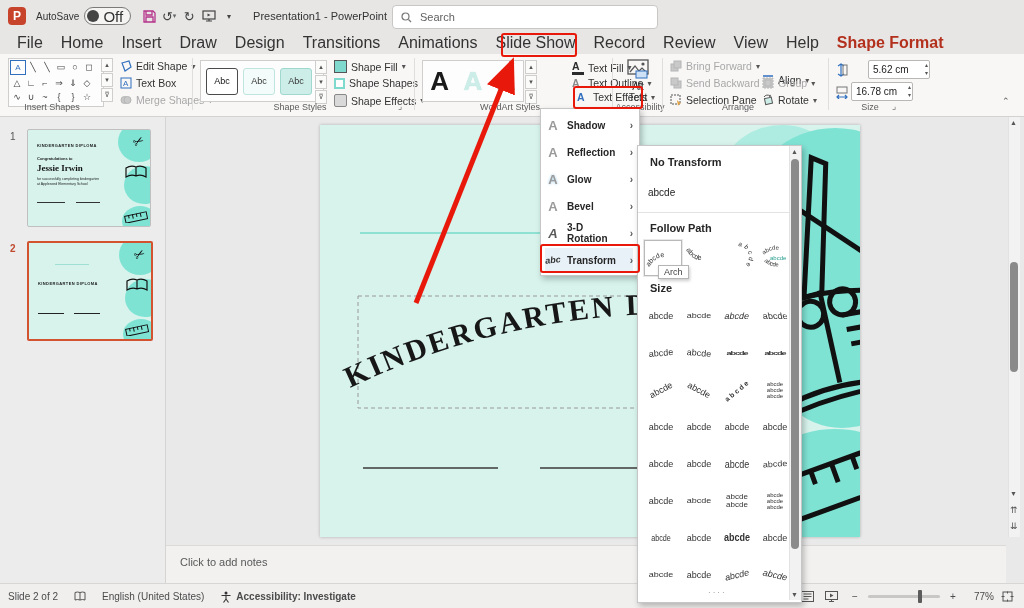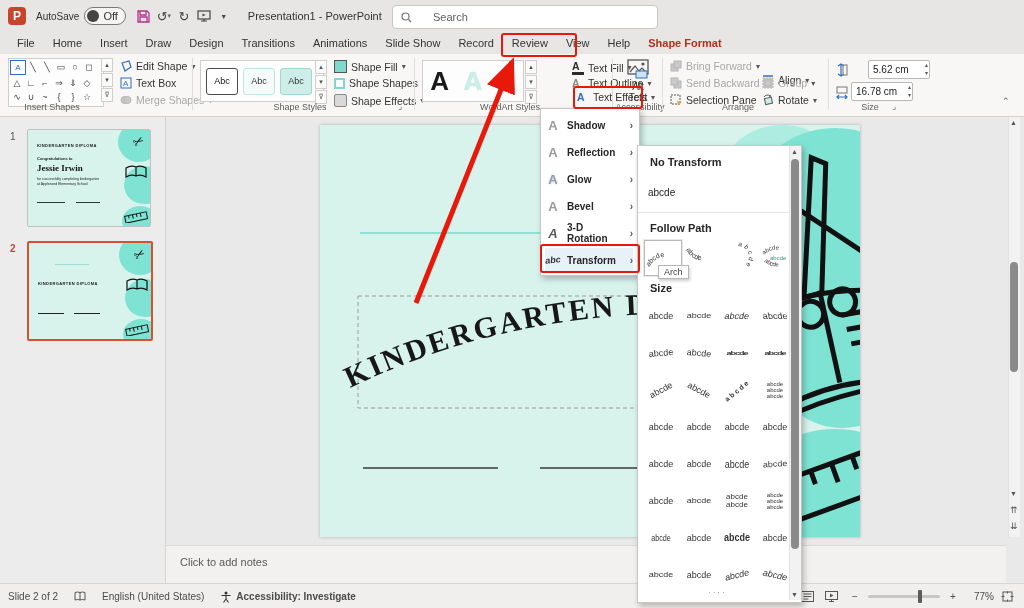--- a/index.html
+++ b/index.html
@@ -5,26 +5,26 @@
   html,body{margin:0;padding:0;}
   body{width:1024px;height:608px;overflow:hidden;font-family:"Liberation Sans",sans-serif;background:#e9e9e9;position:relative;font-size:11px;color:#222;}
   .abs{position:absolute;}
   .row{display:flex;align-items:center;}
   
   #titlebar{left:0;top:0;width:1024px;height:32px;background:#e7e6e5;}
   .ppt-logo{width:18px;height:18px;border-radius:4px;background:#c8432c;color:#fff;font-weight:bold;font-size:12px;display:flex;align-items:center;justify-content:center;}
   .autosave-pill{border:1px solid #7a7a7a;border-radius:9px;height:16px;padding:0 7px 0 2px;display:flex;align-items:center;gap:4px;background:#f5f4f3;}
   .autosave-knob{width:12px;height:12px;border-radius:50%;background:#444;}
   .qat-icon{width:20px;height:20px;display:flex;align-items:center;justify-content:center;color:#444;font-size:13px;}
-  .searchbox{width:248px;height:22px;background:#fff;border:1px solid #c9c7c5;border-radius:4px;display:flex;align-items:center;gap:21px;padding:0 8px;color:#616161;}
+  .searchbox{width:248px;height:22px;background:#fff;border:1px solid #c9c7c5;border-radius:4px;display:flex;align-items:center;gap:8px;padding:0 8px;color:#616161;}
   .avatar{width:22px;height:22px;border-radius:50%;background:#6d7f7c;color:#fff;font-size:9px;font-weight:bold;display:flex;align-items:center;justify-content:center;}
   .winbtn{width:34px;height:28px;display:flex;align-items:center;justify-content:center;color:#444;}
   
   #tabrow{left:0;top:32px;width:1024px;height:22px;background:#e7e6e5;display:flex;align-items:center;padding-left:8px;gap:0;}
-  .tab{padding:2px 9px;font-size:11px;color:#333;white-space:nowrap;}
+  .tab{padding:2px 9px;font-size:16px;color:#333;white-space:nowrap;}
   .tab.active{color:#b3301d;font-weight:bold;}
   .sharebtn{background:#c5492f;color:#fff;border-radius:4px;height:18px;padding:0 8px;display:flex;align-items:center;gap:4px;font-size:11px;}
   .commentbtn{width:20px;height:17px;border:1px solid #8a8a8a;border-radius:3px;background:#fbfbfb;display:flex;align-items:center;justify-content:center;}
   
   #ribbon{left:0;top:54px;width:1024px;height:62px;background:#f8f7f6;border-bottom:1px solid #d4d2d0;}
   .grp-label{position:absolute;top:48px;font-size:9px;color:#5c5c5c;text-align:center;}
   .vdiv{position:absolute;top:4px;height:52px;width:1px;background:#e0dedc;}
   .shape-cell{width:14px;height:13px;display:flex;align-items:center;justify-content:center;font-size:9px;color:#3f3f3f;}
   .gal-border{border:1px solid #d0cecc;background:#fdfdfd;}
   .rib-btn{display:flex;align-items:center;gap:4px;font-size:10.5px;color:#333;white-space:nowrap;justify-content:center;}
@@ -81,21 +81,21 @@
   svg{display:block;}
 </style>
 </head>
 <body>
 
 <div id="titlebar" class="abs row">
   <div class="ppt-logo" style="margin-left:8px">P</div>
   <span style="margin-left:10px;font-size:10px;color:#333">AutoSave</span>
   <div class="autosave-pill" style="margin-left:5px">
     <div class="autosave-knob"></div>
-    <span style="font-size:11px;color:#333">Off</span>
+    <span style="font-size:15px;color:#333">Off</span>
   </div>
   <div class="qat-icon" style="margin-left:8px">
     <svg width="13" height="13" viewBox="0 0 13 13">
         <path d="M1 1 h9 l2 2 v9 h-11 z M3 1 v4 h6 v-4 M3 12 v-5 h7 v5" fill="none" stroke="#b5338a" stroke-width="1.3"></path>
       </svg>
   </div>
   <div class="qat-icon">↺<span style="font-size:7px;color:#666">▾</span></div>
   <div class="qat-icon">↻</div>
   <div class="qat-icon">
     <svg width="14" height="12" viewBox="0 0 14 12">

